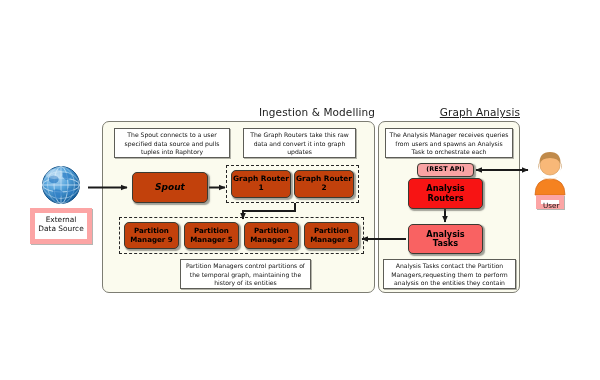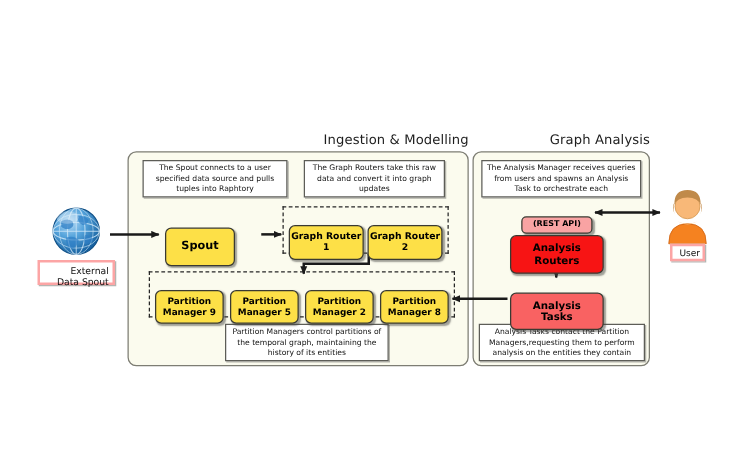--- a/index.html
+++ b/index.html
@@ -36,21 +36,21 @@
 
   .panel-title {
     position: absolute;
     font-size: 10.5px;
     color: #1d1d1d;
     white-space: nowrap;
     text-align: right;
     letter-spacing: 0.1px;
   }
   #title-ingestion { left: 102px; top: 106px; width: 273px; }
-  #title-analysis  { left: 378px; top: 106px; width: 142px; }
+  #title-analysis  { left: 378px; top: 106px; width: 142px; text-decoration: underline; }
 
   
   .note {
     position: absolute;
     background: #ffffff;
     border: 1px solid #5d5d57;
     box-sizing: border-box;
     font-size: 6.1px;
     line-height: 1.42;
     color: #111111;
@@ -71,30 +71,30 @@
     display: flex;
     align-items: center;
     justify-content: center;
     text-align: center;
     font-weight: bold;
     color: #000000;
     border: 1.2px solid #3a3a32;
     border-radius: 5px;
     line-height: 1.15;
     box-shadow: 1.4px 1.4px 1.2px rgba(70,70,65,0.5);
-    margin-top: 10px;
-  }
-  .yellow { background: #fde047; }
+  }
+  .yellow { background: #c2410c; }
   .red    { background: #f71414; }
   .salmon { background: #f96262; }
   .pink   { background: #f9a3a3; }
 
   #box-spout {
-    left: 132px; top: 172px; width: 56px; height: 31px;
+    left: 132px; top: 172px; width: 76px; height: 31px;
     font-size: 9px;
+    font-style: italic;
   }
   #box-router-1 { left: 231px; top: 170px; width: 60px; height: 28px; font-size: 7.4px; }
   #box-router-2 { left: 294px; top: 170px; width: 60px; height: 28px; font-size: 7.4px; }
 
   #box-pm-1 { left: 124px; top: 222px; width: 55px; height: 27px; font-size: 7.1px; }
   #box-pm-2 { left: 184px; top: 222px; width: 55px; height: 27px; font-size: 7.1px; }
   #box-pm-3 { left: 244px; top: 222px; width: 55px; height: 27px; font-size: 7.1px; }
   #box-pm-4 { left: 304px; top: 222px; width: 55px; height: 27px; font-size: 7.1px; }
 
   #box-rest-api {
@@ -115,30 +115,30 @@
     box-sizing: border-box;
     background: transparent;
   }
   #group-routers { left: 226px; top: 165px; width: 133px; height: 38px; }
   #group-pms     { left: 119px; top: 217px; width: 245px; height: 37px; }
 
   
   .entity-label {
     position: absolute;
     background: #ffffff;
-    border: 2px solid #fca5a5;
+    border: 5px solid #fca5a5;
     box-sizing: border-box;
     font-size: 7.4px;
     line-height: 1.3;
     color: #111111;
-    text-align: right;
+    text-align: center;
     padding: 1.5px 3px;
     box-shadow: 1px 1px 0 rgba(90,90,85,0.45);
   }
-  #label-external { left: 30px; top: 208px; width: 62px; height: 20px; }
+  #label-external { left: 30px; top: 208px; width: 62px; height: 36px; }
   #label-user     { left: 536px; top: 195px; width: 28px; height: 14px;
                     font-size: 7.2px; padding: 1px 2px; }
 
   .entity-icon {
     position: absolute;
   }
   #icon-globe { left: 35px; top: 160px; width: 52px; height: 50px; }
   #icon-user  { left: 529px; top: 148px; width: 42px; height: 48px; }
 
   
@@ -265,21 +265,21 @@
     <line x1="7.5" y1="25" x2="44.5" y2="25" stroke="#cfe7f8" stroke-width="0.9" opacity="0.85"></line>
     <line x1="26" y1="6.5" x2="26" y2="43.5" stroke="#cfe7f8" stroke-width="0.9" opacity="0.7"></line>
     <path d="M14,17 q5,-3 9,0 q2,4 -2,6 q-5,1 -7,-2 z" fill="#2f7fc6" opacity="0.75"></path>
     <path d="M27,13 q6,-1 9,3 q-1,4 -5,4 q-4,-2 -4,-7 z" fill="#2f7fc6" opacity="0.7"></path>
     <path d="M18,30 q6,-2 10,2 q-1,6 -6,7 q-5,-3 -4,-9 z" fill="#2f7fc6" opacity="0.7"></path>
     <path d="M33,28 q5,0 7,4 q-3,4 -7,3 q-2,-4 0,-7 z" fill="#2f7fc6" opacity="0.6"></path>
     <ellipse cx="19" cy="14" rx="9" ry="5" fill="#ffffff" opacity="0.28"></ellipse>
   </svg>
   <div class="entity-label" id="label-external">
     <span class="text-l1">External</span>
-    <span class="text-l1">Data Spout</span>
+    <span class="text-l1">Data Source</span>
   </div>
 
   <svg class="entity-icon" id="icon-user" viewBox="0 0 42 48" xmlns="http://www.w3.org/2000/svg">
     <path d="M6,47 q0,-16 15,-16 q15,0 15,16 z" fill="#f58220" stroke="#d2691a" stroke-width="0.7"></path>
     <circle cx="21" cy="17" r="10" fill="#f8b878" stroke="#d79a55" stroke-width="0.7"></circle>
     <path d="M10.5,16 q-0.5,-12 10.5,-12 q11,0 10.5,12 q-2,-6 -10.5,-6 q-8.5,0 -10.5,6 z" fill="#c08a4a"></path>
     <path d="M10.5,14 q-1.5,6 0.5,10 q-3,-6 -0.5,-10 z" fill="#c08a4a"></path>
     <path d="M31.5,14 q1.5,6 -0.5,10 q3,-6 0.5,-10 z" fill="#c08a4a"></path>
     <path d="M13,29 q8,5 16,0 q-8,4 -16,0 z" fill="#f8b878"></path>
   </svg>

